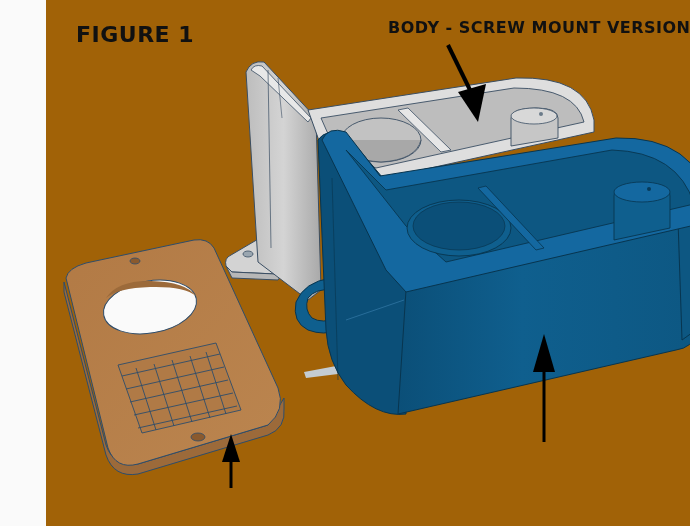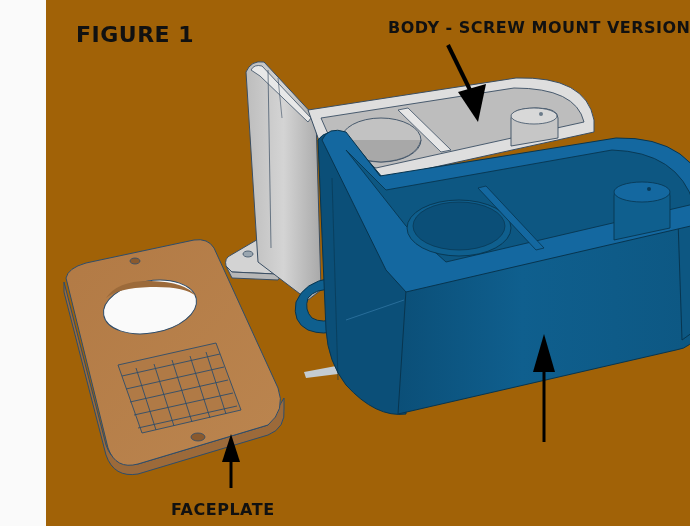--- a/index.html
+++ b/index.html
@@ -143,14 +143,13 @@
       <polygon points="498,334 487,372 509,372" fill="#000"></polygon>
     </g>
     <g>
       <line x1="185" y1="488" x2="185" y2="462" stroke="#000" stroke-width="3"></line>
       <polygon points="185,434 176,462 194,462" fill="#000"></polygon>
     </g>
   </svg>
 
   <div class="label figure-title">FIGURE 1</div>
   <div class="label label-screw">BODY - SCREW MOUNT VERSION</div>
-  <div class="label label-faceplate">FACEPLATE</div>
 </div>
 
 </body></html>

